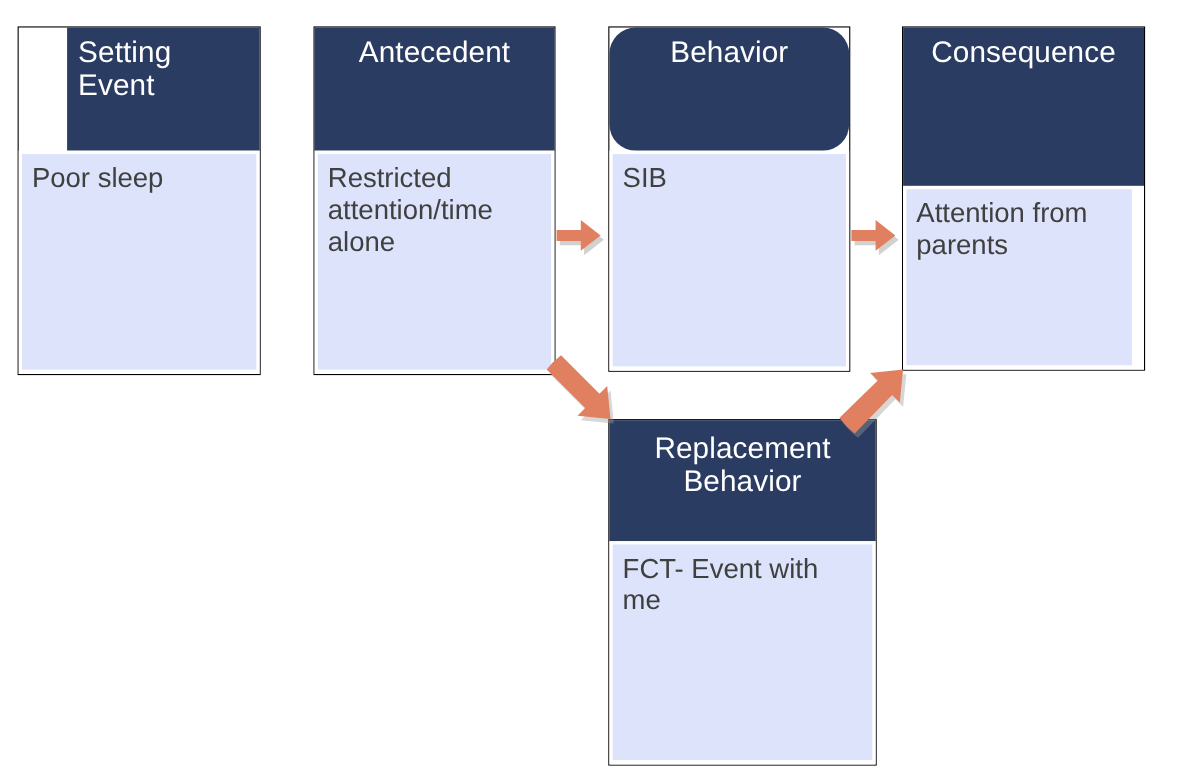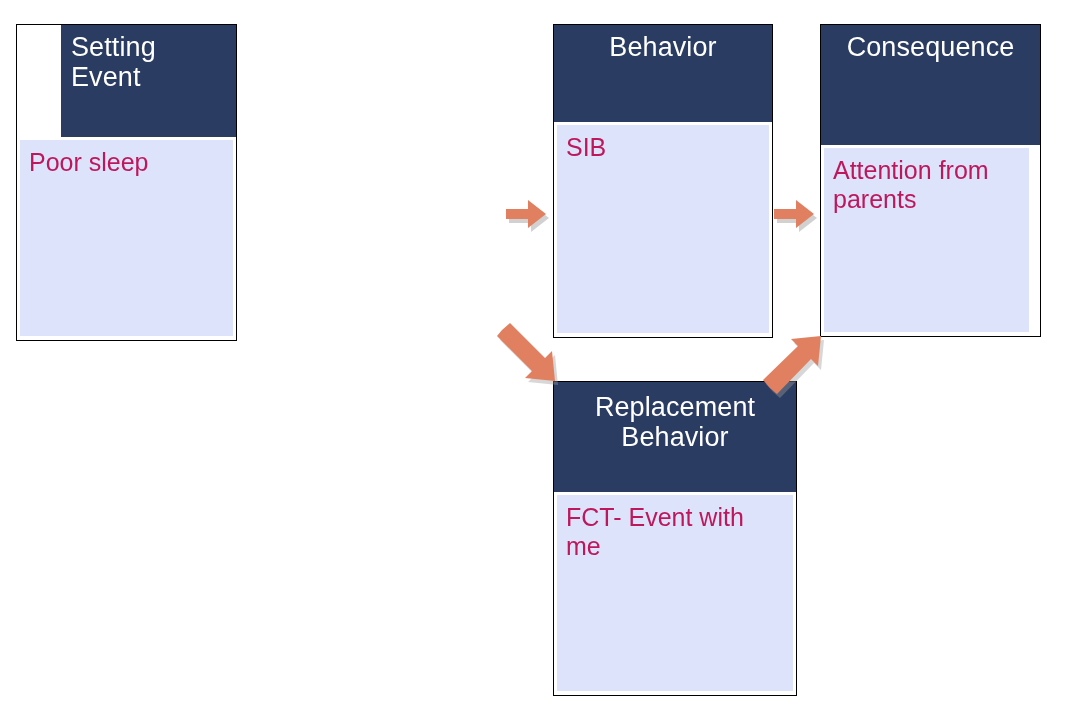--- a/index.html
+++ b/index.html
@@ -42,43 +42,43 @@
     box-sizing:border-box;
     background:#ffffff;
     padding:3px 3px 4px 3px;
     overflow:hidden;
   }
   .abc-body{
     width:100%;
     height:100%;
     box-sizing:border-box;
     background:#dce3fa;
-    color:#be185d;
+    color:#404040;
     font-family:"Liberation Sans","DejaVu Sans",sans-serif;
     font-size:25px;
     line-height:1.16;
     padding:8px 9px 0 9px;
     overflow:hidden;
     white-space:pre-line;
   }
   
   .abc-bodywrap.flush-right{padding-right:11px;}
 
   
   #box-setting-event{left:16px;  top:24px;  width:221px; height:317px;}
   #box-setting-event .abc-head{height:112px;}
 
   #box-antecedent   {left:285px; top:24px;  width:220px; height:317px;}
   #box-antecedent .abc-head{height:112px;}
 
   #box-behavior     {left:553px; top:24px;  width:220px; height:314px;}
-  #box-behavior .abc-head{height:97px;}
+  #box-behavior .abc-head{height:112px;border-radius:24px;}
 
   #box-consequence  {left:820px; top:24px;  width:221px; height:313px;}
-  #box-consequence .abc-head{height:120px;}
+  #box-consequence .abc-head{height:144px;}
 
   #box-replacement  {left:553px; top:381px; width:244px; height:315px;}
   #box-replacement .abc-head{height:110px;padding-top:10px;}
 
   
   .arrow{position:absolute;}
   .arrow svg{display:block;overflow:visible;}
 
   #arrow-antecedent-behavior{left:506px; top:193px; width:48px; height:48px;}
   #arrow-behavior-consequence{left:774px; top:193px; width:48px; height:48px;}
@@ -90,20 +90,26 @@
 
 <div id="stage">
 
   <div class="abc-box" id="box-setting-event">
     <div class="abc-head left">Setting Event</div>
     <div class="abc-bodywrap">
       <div class="abc-body">Poor sleep</div>
     </div>
   </div>
 
+  <div class="abc-box" id="box-antecedent">
+    <div class="abc-head center">Antecedent</div>
+    <div class="abc-bodywrap">
+      <div class="abc-body">Restricted attention/time alone</div>
+    </div>
+  </div>
 
   <div class="abc-box" id="box-behavior">
     <div class="abc-head center">Behavior</div>
     <div class="abc-bodywrap">
       <div class="abc-body">SIB</div>
     </div>
   </div>
 
   <div class="abc-box" id="box-consequence">
     <div class="abc-head center">Consequence</div>

